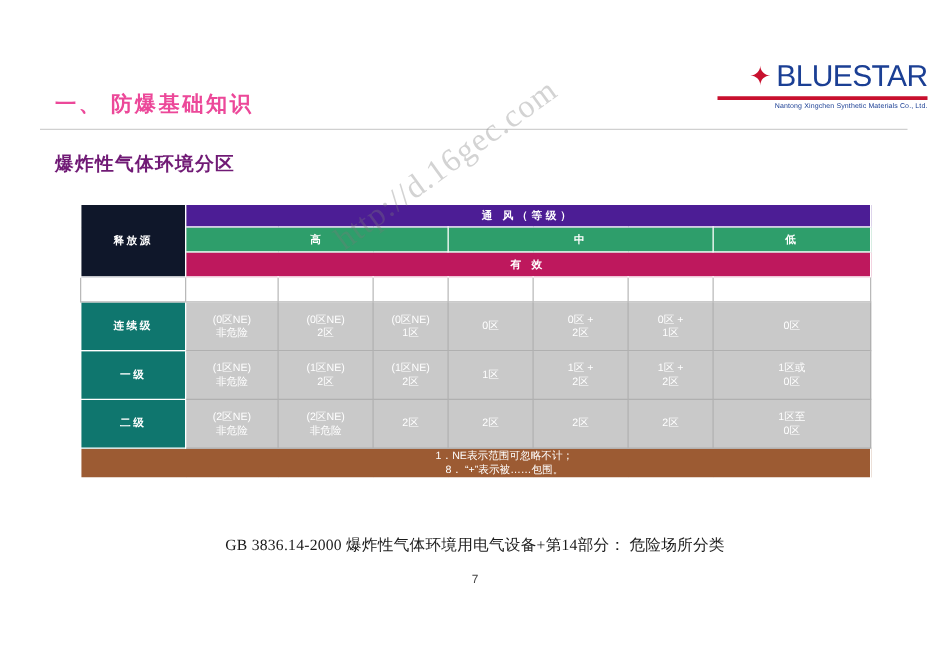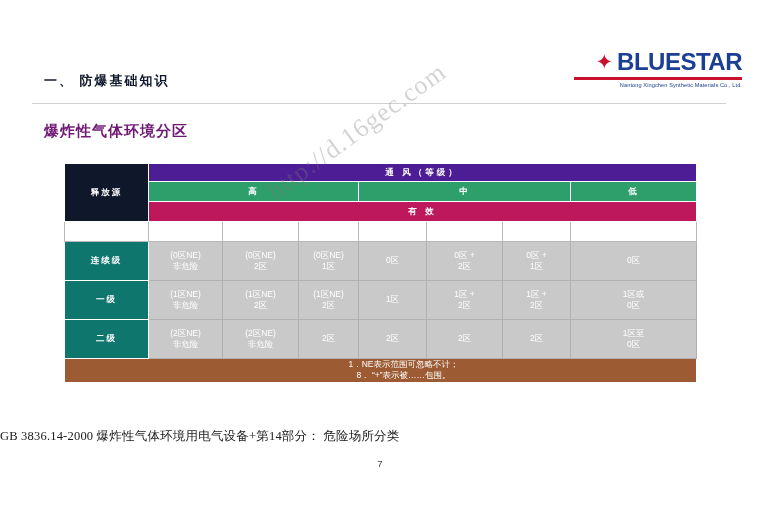--- a/index.html
+++ b/index.html
@@ -30,21 +30,21 @@
     gap: 4px;
   }
   .logo-star {
     color: #c8102e;
     font-size: 21px;
     line-height: 1;
     transform: translateY(-1px);
   }
   .logo-word {
     font-family: "Liberation Sans", sans-serif;
-    font-weight: bold;
+    font-weight: normal;
     font-size: 24px;
     letter-spacing: -0.5px;
     color: #1b3f94;
     line-height: 1;
   }
   .logo-bar {
     height: 3px;
     background: #c8102e;
     margin: 3px 0 2px 0;
   }
@@ -60,22 +60,22 @@
     color: #1b3f94;
     letter-spacing: 0.1px;
     line-height: 1.3;
   }
 
   
   .section-title {
     position: absolute;
     left: 44px;
     top: 72px;
-    font-size: 13px;
-    color: #0f172a;
+    font-size: 17px;
+    color: #ec4899;
     font-weight: bold;
     letter-spacing: 2px;
   }
   .rule {
     position: absolute;
     left: 32px;
     top: 103px;
     width: 694px;
     height: 1px;
     background: #d0d0d0;
@@ -181,20 +181,21 @@
     pointer-events: none;
     white-space: nowrap;
   }
 
   
   .caption {
     position: absolute;
     left: 0;
     top: 428px;
     width: 760px;
+    text-align: center;
     font-family: "Liberation Serif", serif;
     font-size: 12.5px;
     color: #1a1a1a;
     letter-spacing: 0.2px;
   }
   .page-num {
     position: absolute;
     left: 0;
     top: 458px;
     width: 760px;

